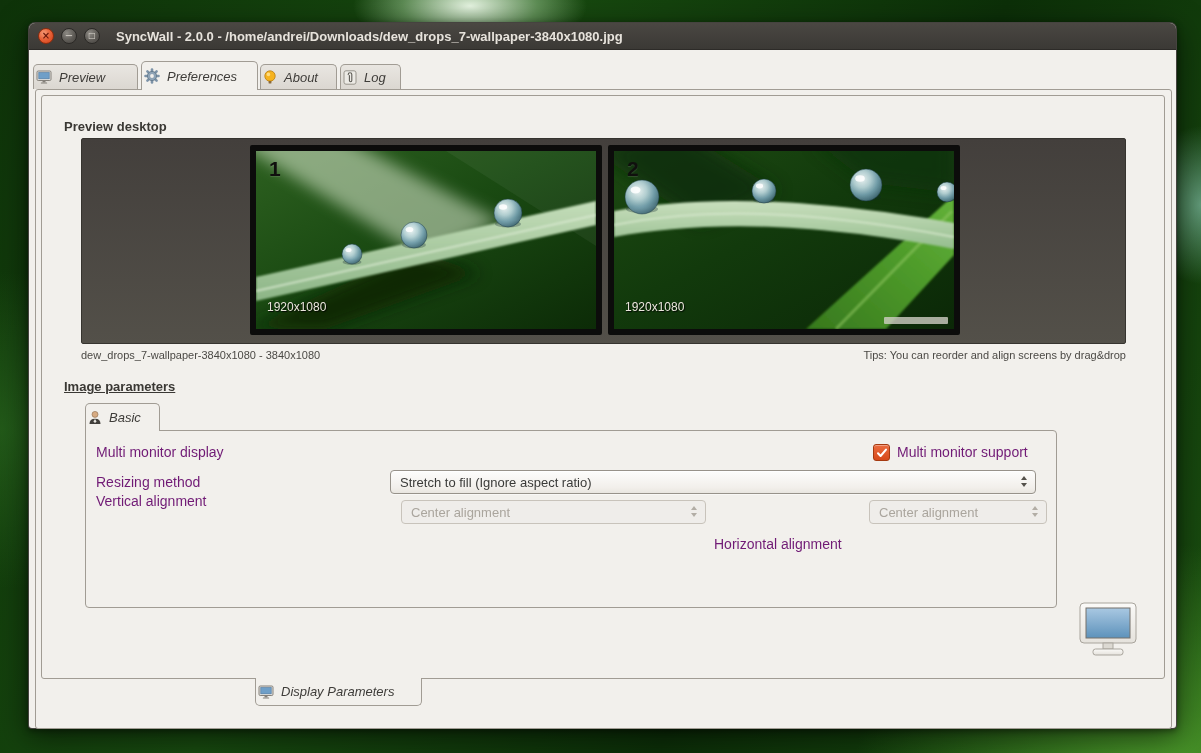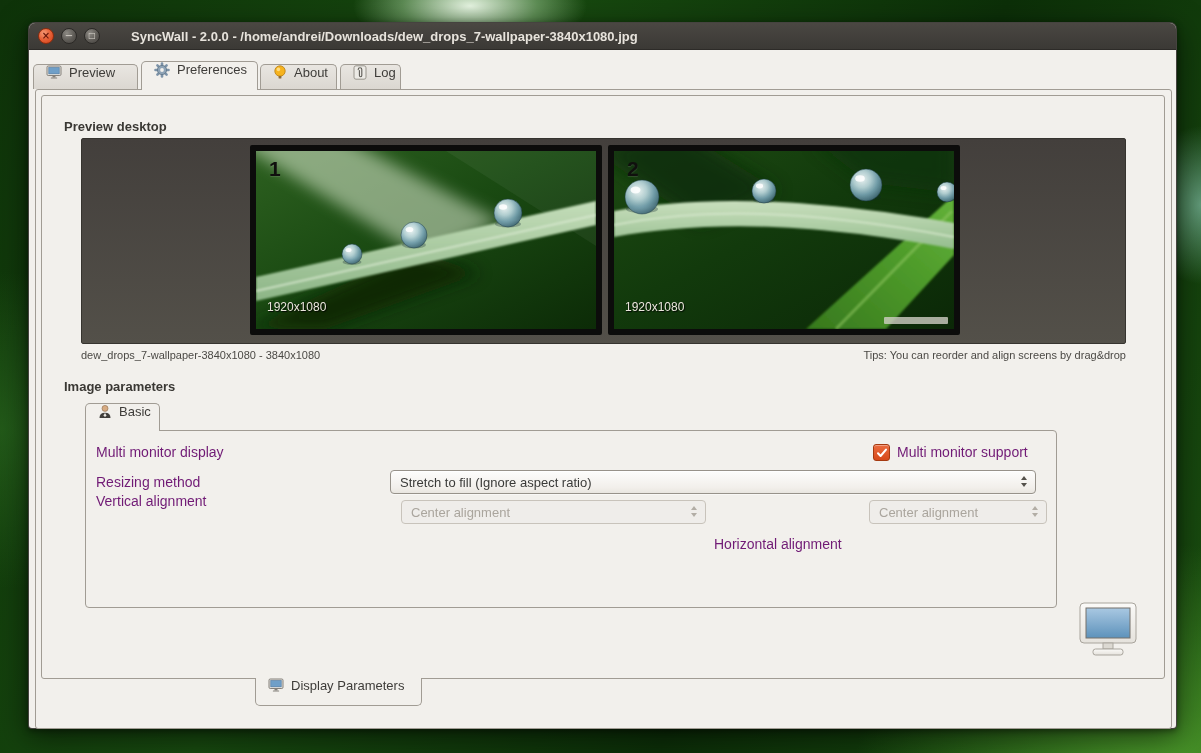--- a/index.html
+++ b/index.html
@@ -36,27 +36,27 @@
   }
   .wbtn.close{
     background:radial-gradient(circle at 35% 30%, #f49a76, #e8633a 45%, #cf3f16);
     border:1px solid #8e2c0e; color:#69170a; font-weight:bold;
   }
   .wbtn.min,.wbtn.max{
     background:radial-gradient(circle at 35% 30%, #8d8a84, #5e5b56 55%, #45423e);
     border:1px solid #2b2926; color:#d9d5cd;
   }
   .wbtn.max{ font-size:8px; }
-  .title-text{ color:#e7e3dc; font-size:13px; font-weight:bold; margin-left:24px; white-space:nowrap; }
+  .title-text{ color:#e7e3dc; font-size:13px; font-weight:bold; margin-left:9px; white-space:nowrap; }
 
   
   .tab{
-    position:absolute; display:flex; align-items:flex-start; gap:7px;
+    position:absolute; display:flex; align-items:center; gap:7px;
     border:1px solid #a19c94; background:linear-gradient(#e9e6e1,#dbd7d1);
-    font-size:13px; color:#3e3c39; padding:0 12px; white-space:nowrap;
+    font-size:13px; color:#3e3c39; padding:0 2px; white-space:nowrap;font-style:italic;
   }
   .tab svg{ flex:0 0 auto; }
   .tab.north{ border-bottom:none; border-radius:5px 5px 0 0; top:41px; height:25px; }
   .tab.north.active{ top:38px; height:29px; background:#f2f0ec; z-index:5; }
   .tab.south{ border-top:none; border-radius:0 0 5px 5px; top:658px; height:24px; }
   .tab.south.active{ top:655px; height:28px; background:#f2f0ec; z-index:5; }
   .tab.inner-n{ border-bottom:none; border-radius:5px 5px 0 0; top:383px; height:24px; }
   .tab.inner-n.active{ top:380px; height:28px; background:#f2f0ec; z-index:5; }
 
   .pane{ position:absolute; border:1px solid #a19c94; background:#f2f0ec; border-radius:3px; }
@@ -286,21 +286,21 @@
         </div>
         <div class="mon-num">2</div>
         <div class="mon-res">1920x1080</div>
         <div class="watermark"></div>
       </div>
     </div>
 
     <div class="small-label" style="left:52px; top:326px;">dew_drops_7-wallpaper-3840x1080 - 3840x1080</div>
     <div class="small-label" style="right:50px; top:326px;">Tips: You can reorder and align screens by drag&amp;drop</div>
 
-    <div class="section-heading" style="left:35px; top:356px;">Image parameters</div>
+    <div class="section-heading" style="left:35px; top:356px;text-decoration:underline;">Image parameters</div>
 
     <div class="tab inner-n active" style="left:56px; width:75px;">
       <svg width="14" height="15" viewBox="0 0 14 15">
         <circle cx="7" cy="4.4" r="3" fill="#d7ab82" stroke="#8a6a4a" stroke-width="0.6"></circle>
         <path d="M1.5 14 q0 -5.2 5.5 -5.2 q5.5 0 5.5 5.2 z" fill="#413f3b"></path>
         <path d="M7 9 l1.6 2.4 L7 13 L5.4 11.4 z" fill="#e9e7e2"></path>
       </svg>
       <span>Basic</span>
     </div>
     <div class="tab inner-n" style="left:133px; width:86px;">

